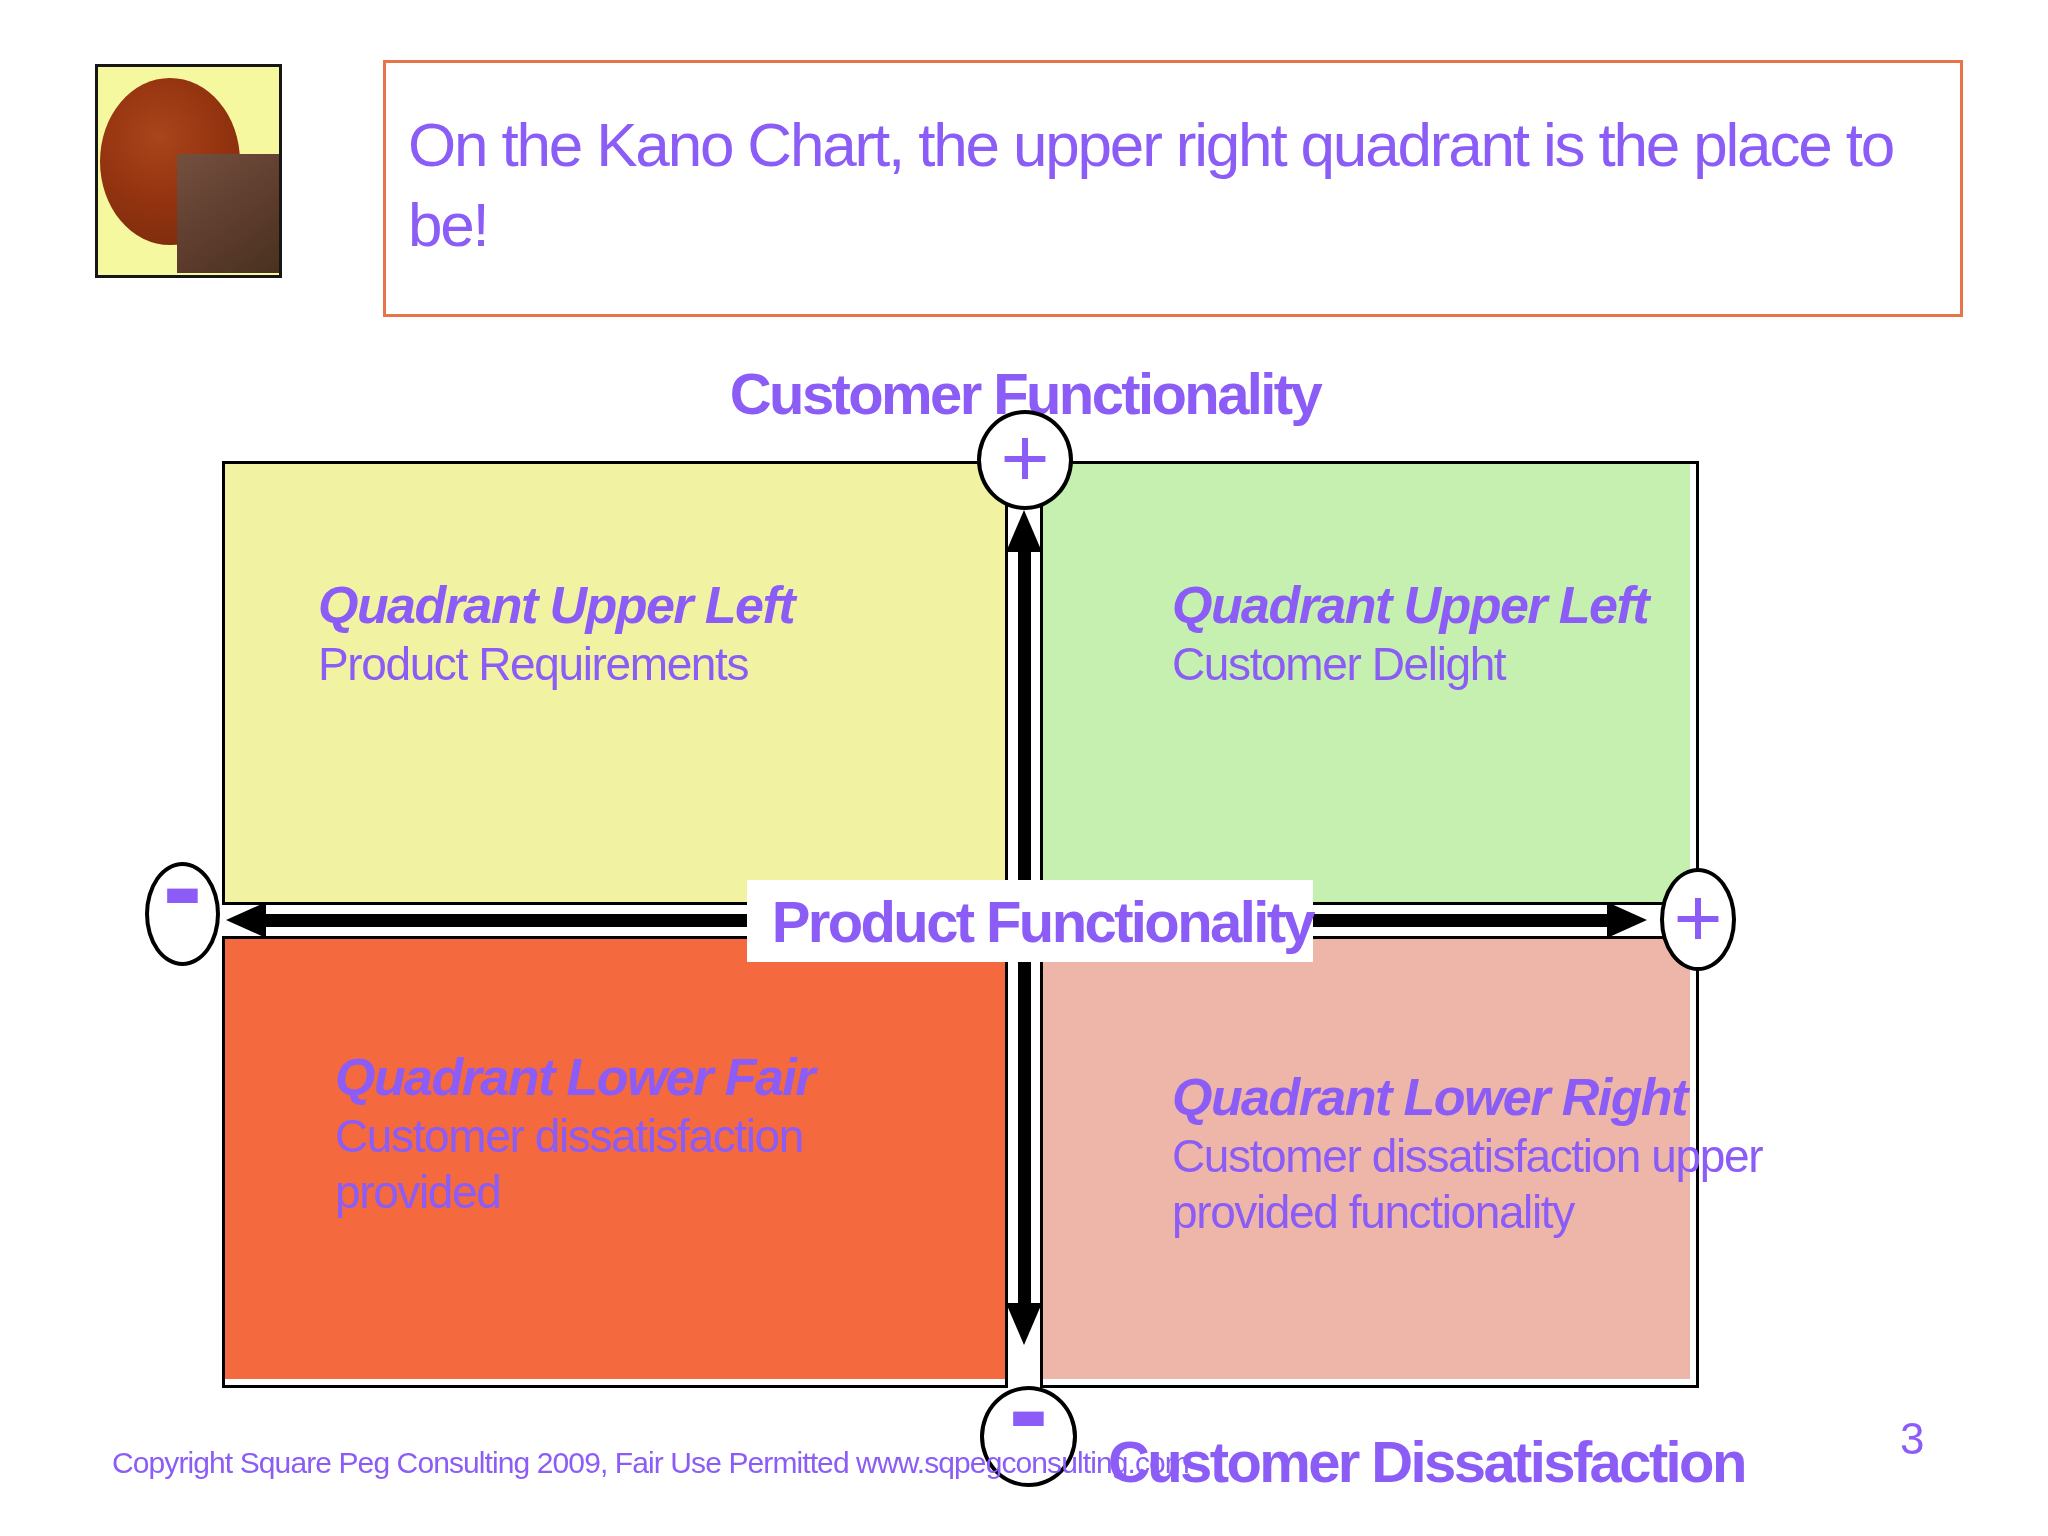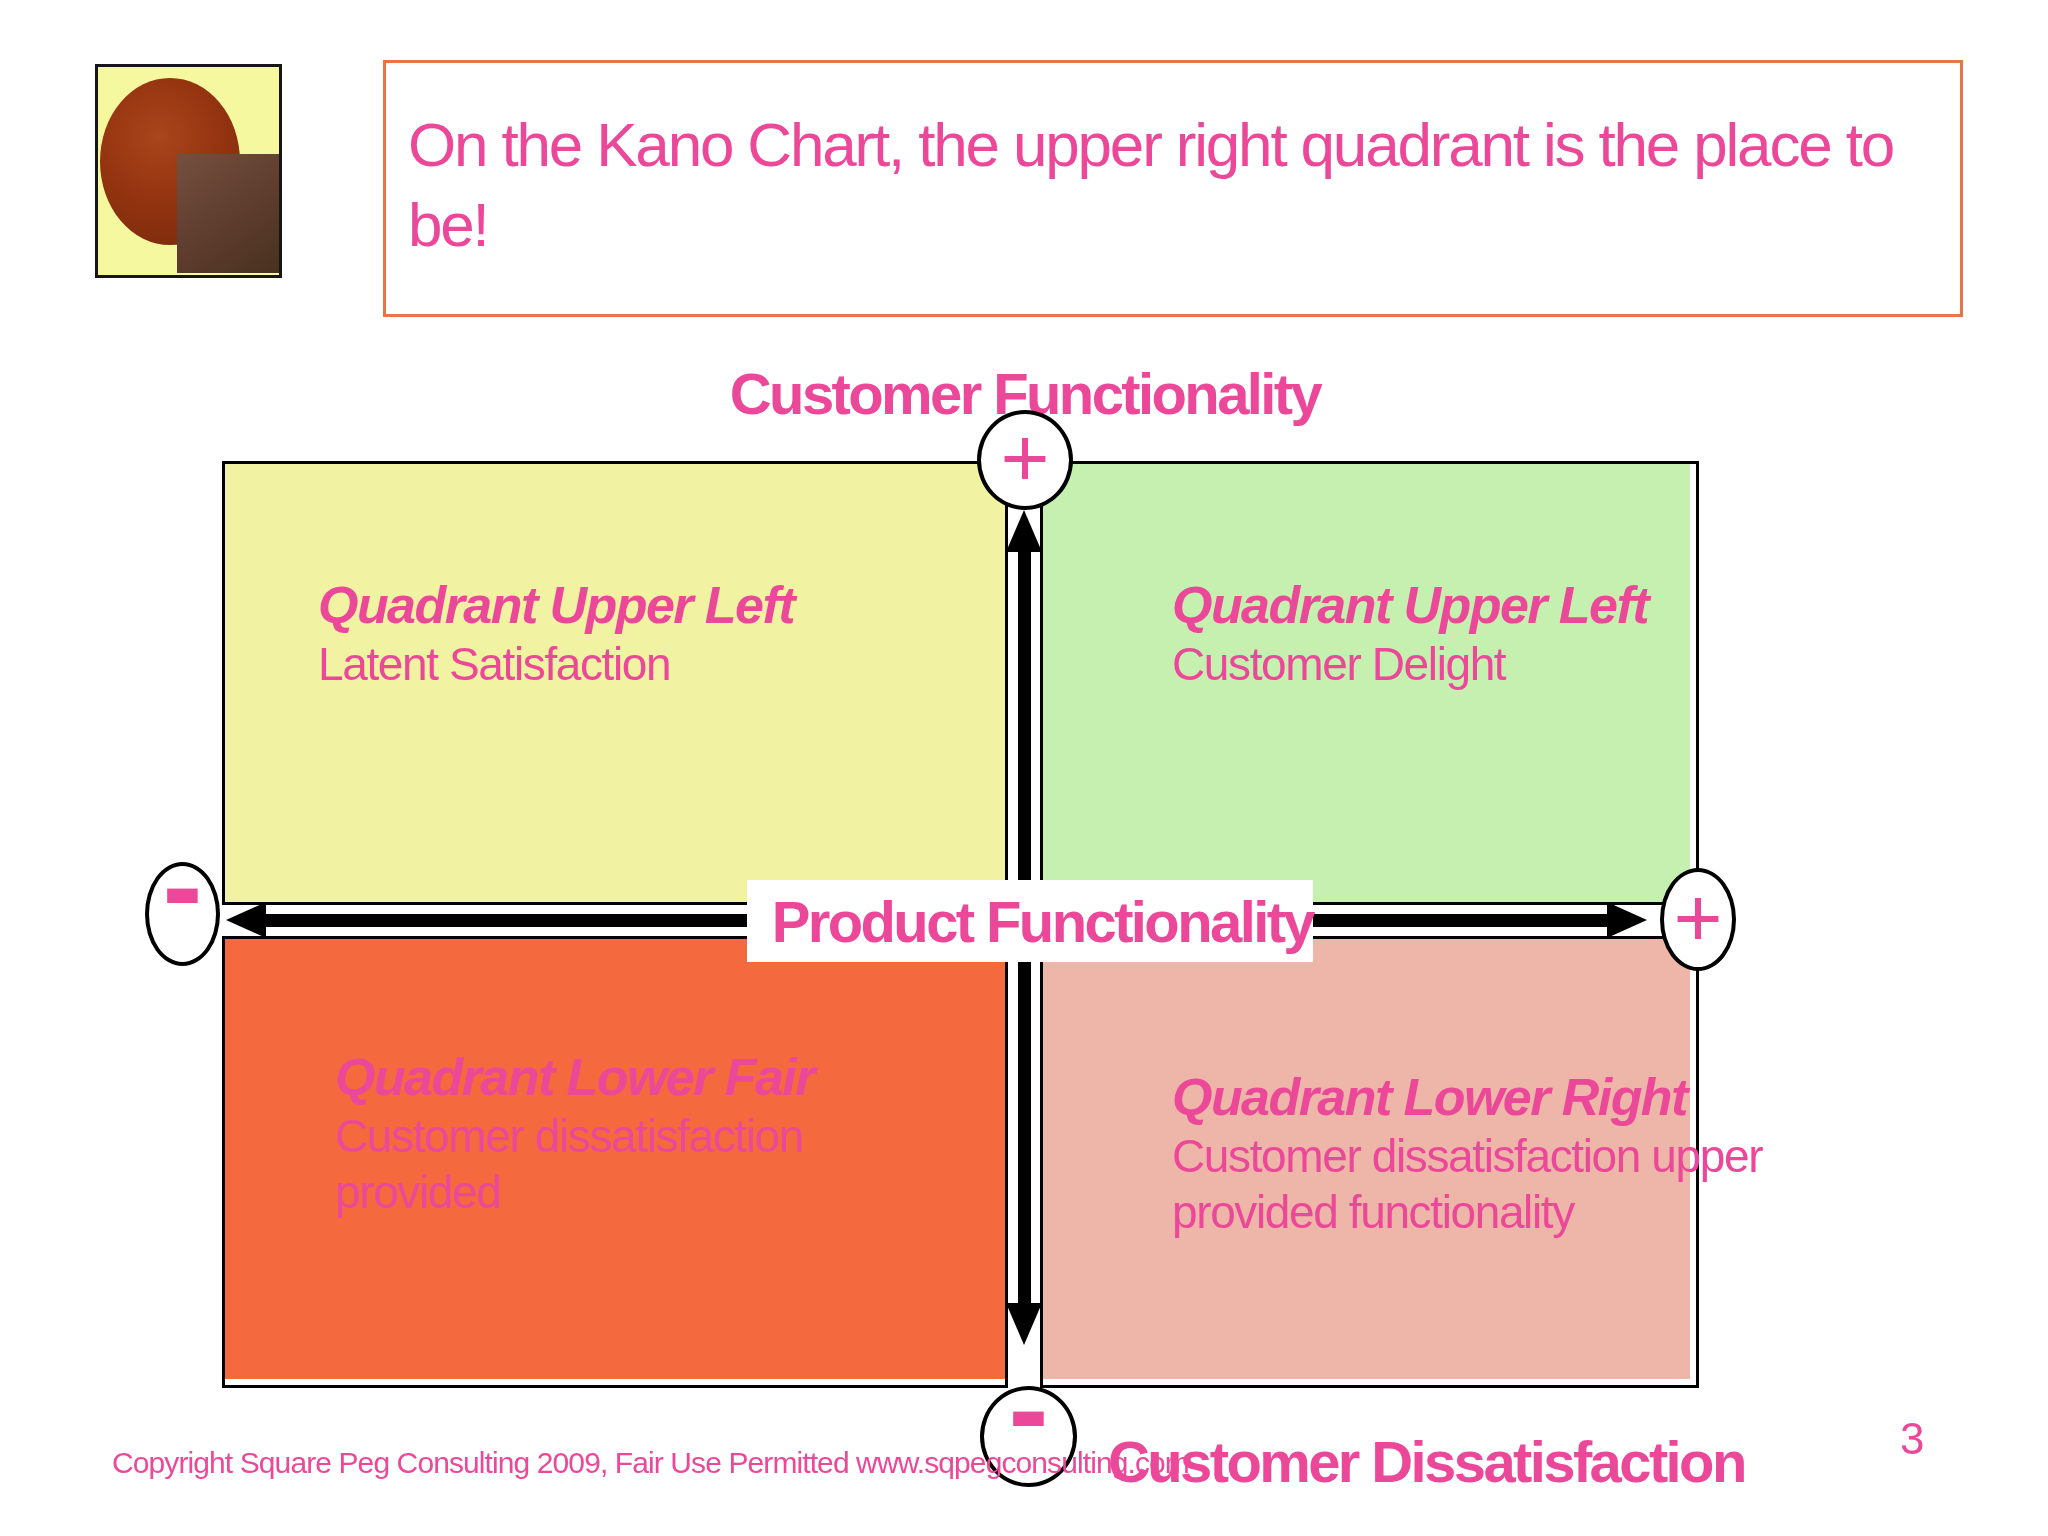--- a/index.html
+++ b/index.html
@@ -1,18 +1,18 @@
 <!DOCTYPE html>
 <html><head>
 <meta charset="utf-8">
 <style>
   html,body{margin:0;padding:0;background:#888;}
   .slide{
     position:relative;width:2048px;height:1536px;background:#ffffff;
-    font-family:"Liberation Sans",sans-serif;color:#ec4899;overflow:hidden;text-decoration:underline;
+    font-family:"Liberation Sans",sans-serif;color:#8b5cf6;overflow:hidden;text-decoration:underline;
   }
   .abs{position:absolute;}
 
   
   .logo{left:95px;top:64px;width:187px;height:214px;background:#F6F8A0;border:3px solid #161616;box-sizing:border-box;}
   .logo-circle{left:2px;top:11px;width:140px;height:167px;border-radius:50%;
     background:radial-gradient(circle at 42% 35%, #aa451c 0%, #93330f 48%, #772a0c 100%);}
   .logo-square{left:79px;top:87px;width:102px;height:119px;
     background:linear-gradient(145deg,#73503e 0%,#5e3c2e 55%,#48311f 100%);}
 
@@ -118,21 +118,21 @@
   </div>
   <div class="abs circle c-right">
     <span class="plus">+</span>
   </div>
   <div class="abs circle c-bottom">
     <span class="minus">-</span>
   </div>
 
   <div class="qlabel lbl-ul">
     <div class="qtitle">Quadrant Upper Left</div>
-    <div class="qline">Latent Satisfaction</div>
+    <div class="qline">Product Requirements</div>
   </div>
 
   <div class="qlabel lbl-ur">
     <div class="qtitle">Quadrant Upper Left</div>
     <div class="qline">Customer Delight</div>
   </div>
 
   <div class="qlabel lbl-ll">
     <div class="qtitle">Quadrant Lower Fair</div>
     <div class="qline">Customer dissatisfaction</div>

